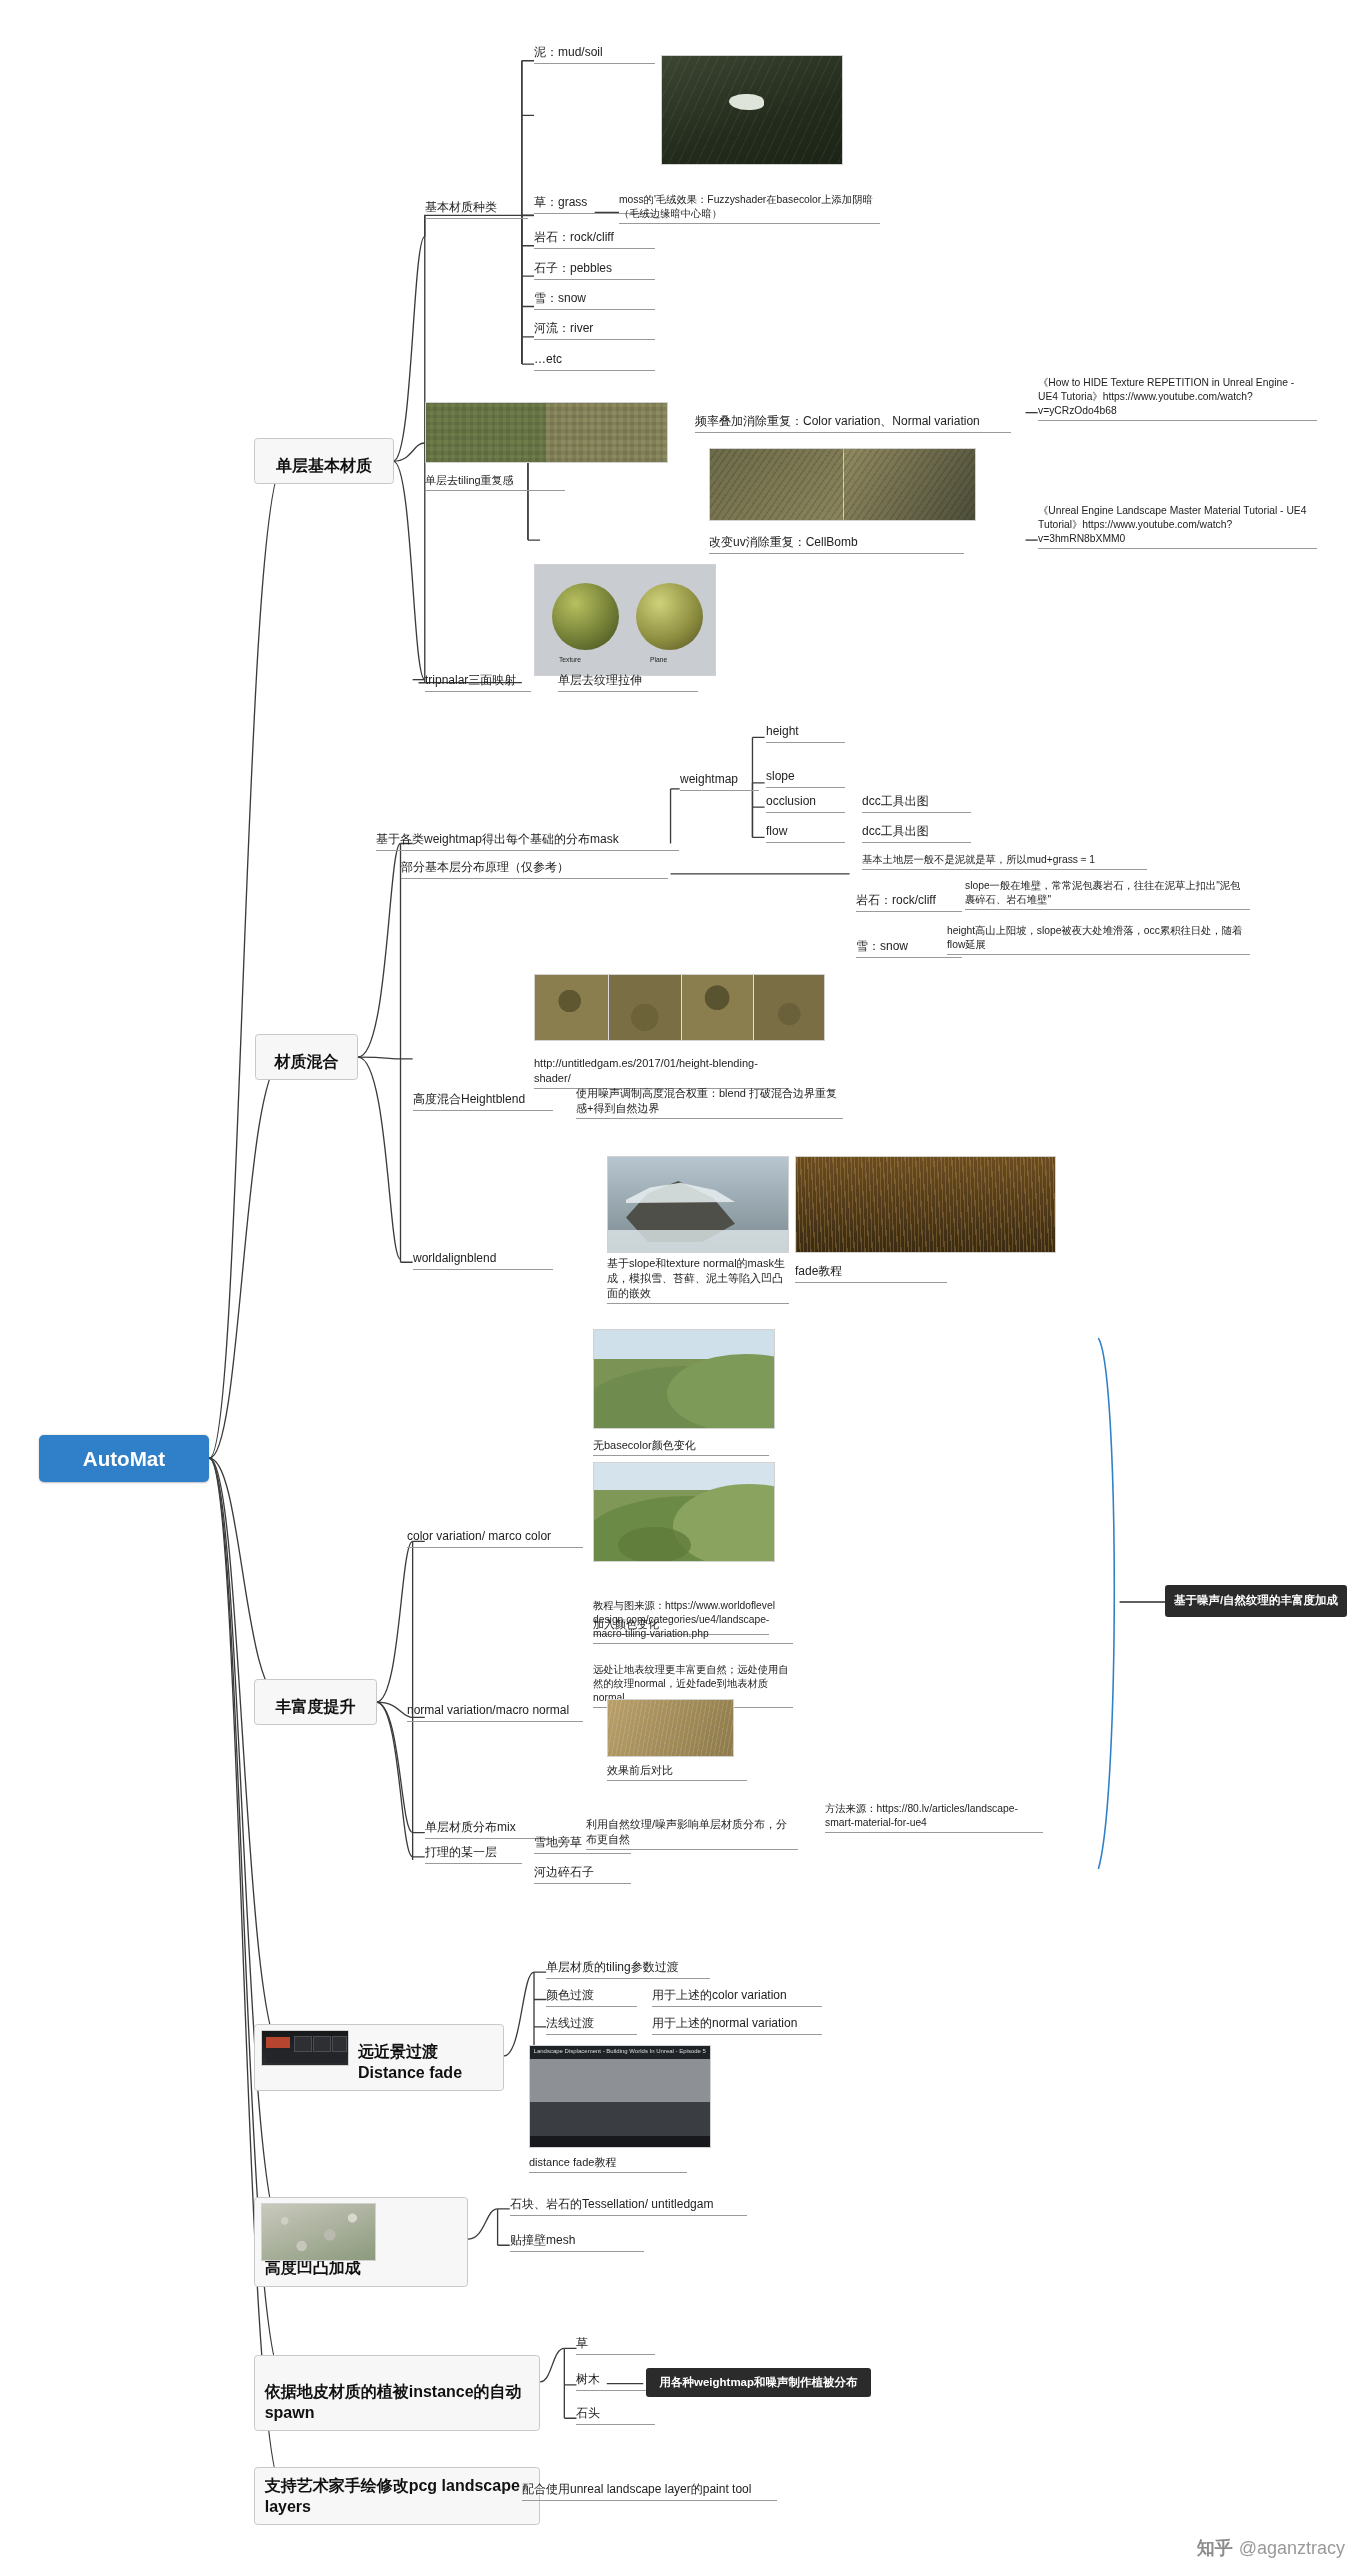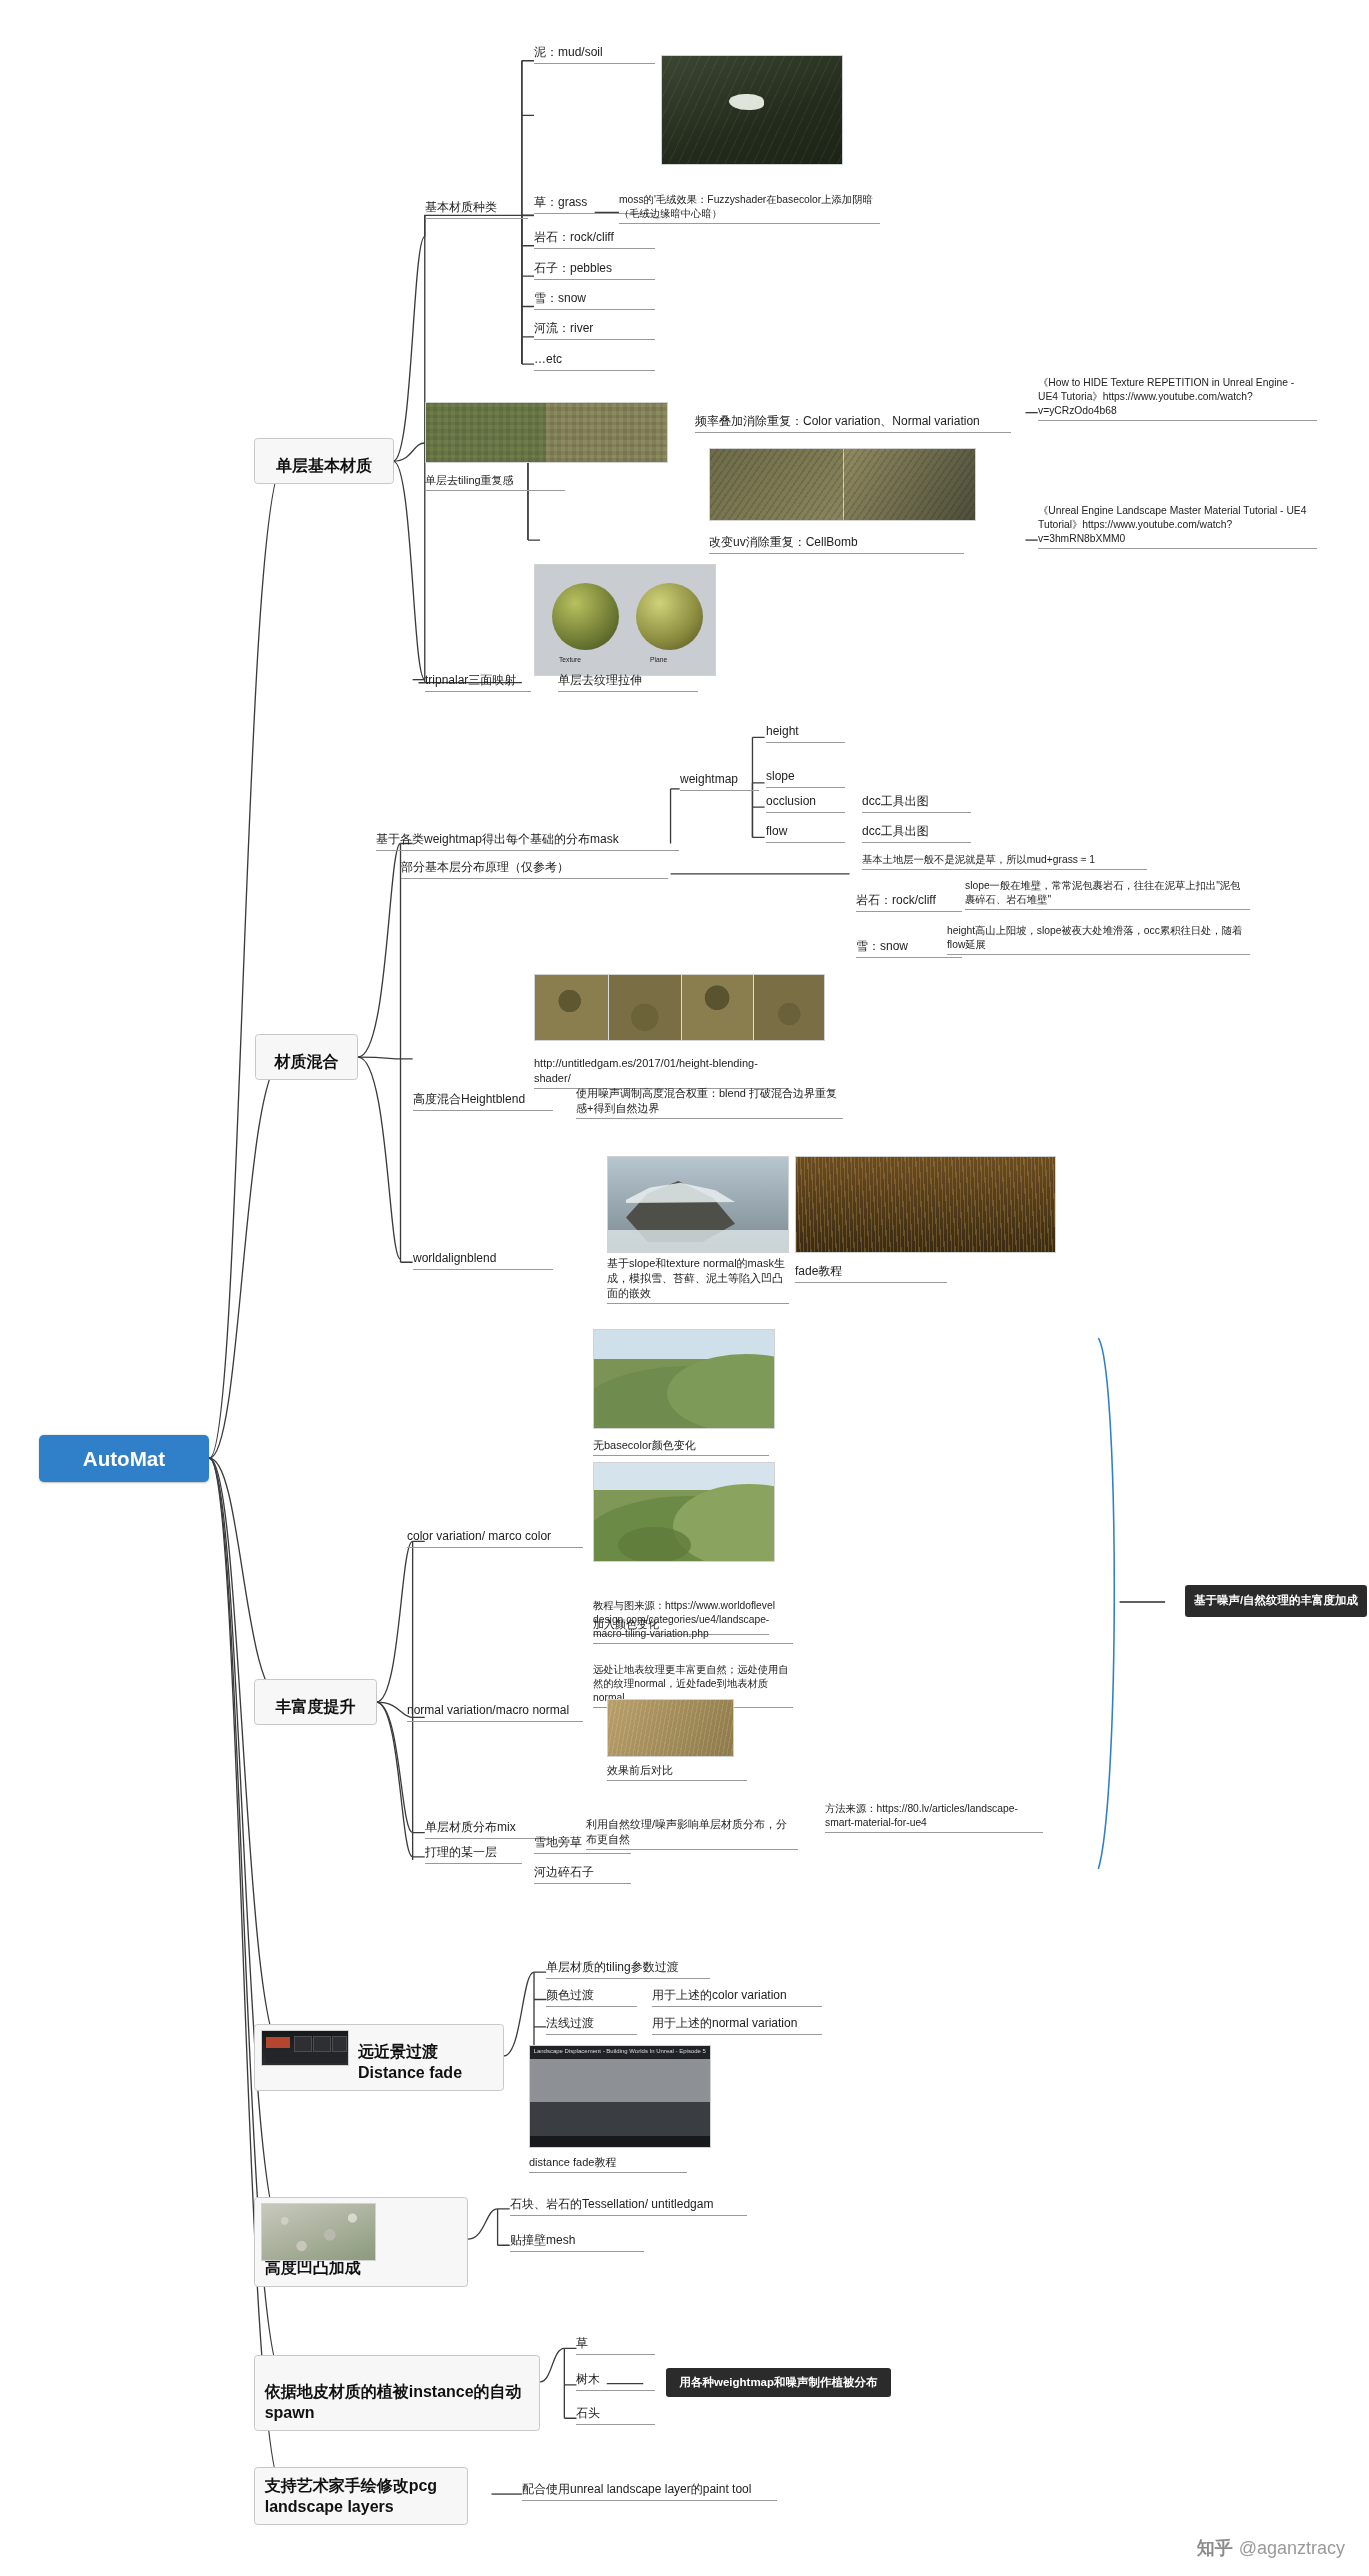--- a/index.html
+++ b/index.html
@@ -61,21 +61,20 @@
     color:#ffffff;
     border-radius:3px;
     font-size:11.5px;
     font-weight:bold;
     display:flex;
     align-items:center;
     justify-content:center;
     padding:4.9px 8.5px;
     box-sizing:border-box;
     text-align:right;
-    margin-left:20px;
   }
   
   .img{
     position:absolute;
     box-sizing:border-box;
     border:0.6px solid #d2d2d2;
     background:#b9c2ae;
     overflow:hidden;
   }
   .imgcap{
@@ -219,21 +218,21 @@
        radial-gradient(circle at 20% 30%,#cfcfc2 0 3.6px,transparent 4.2px),
        radial-gradient(circle at 60% 55%,#b9b9ad 0 5.5px,transparent 6px),
        radial-gradient(circle at 80% 25%,#d8d8cc 0 4.2px,transparent 4.9px),
        radial-gradient(circle at 35% 75%,#c6c6ba 0 4.9px,transparent 5.5px),
        linear-gradient(160deg,#c9c9bd,#8c9a7d);"></div>
 
   <div class="node box" style="left:254px;top:2355px;width:286px;height:76px;">
     <span style="white-space:pre-wrap;">依据地皮材质的植被instance的自动spawn</span>
   </div>
 
-  <div class="node box" style="left:254px;top:2467px;width:214px;height:58px;">
+  <div class="node box" style="left:254px;top:2467px;width:286px;height:58px;">
     <span style="white-space:pre-wrap;">支持艺术家手绘修改pcg landscape layers</span>
   </div>
 
   <div class="node leaf underline" style="left:425px;top:199px;width:103px;">基本材质种类</div>
 
   <div class="node leaf underline" style="left:534px;top:44px;width:121px;">泥：mud/soil</div>
   <div class="node leaf underline" style="left:534px;top:194px;width:121px;">草：grass</div>
   <div class="node leaf underline" style="left:534px;top:229px;width:121px;">岩石：rock/cliff</div>
   <div class="node leaf underline" style="left:534px;top:260px;width:121px;">石子：pebbles</div>
   <div class="node leaf underline" style="left:534px;top:290px;width:121px;">雪：snow</div>

